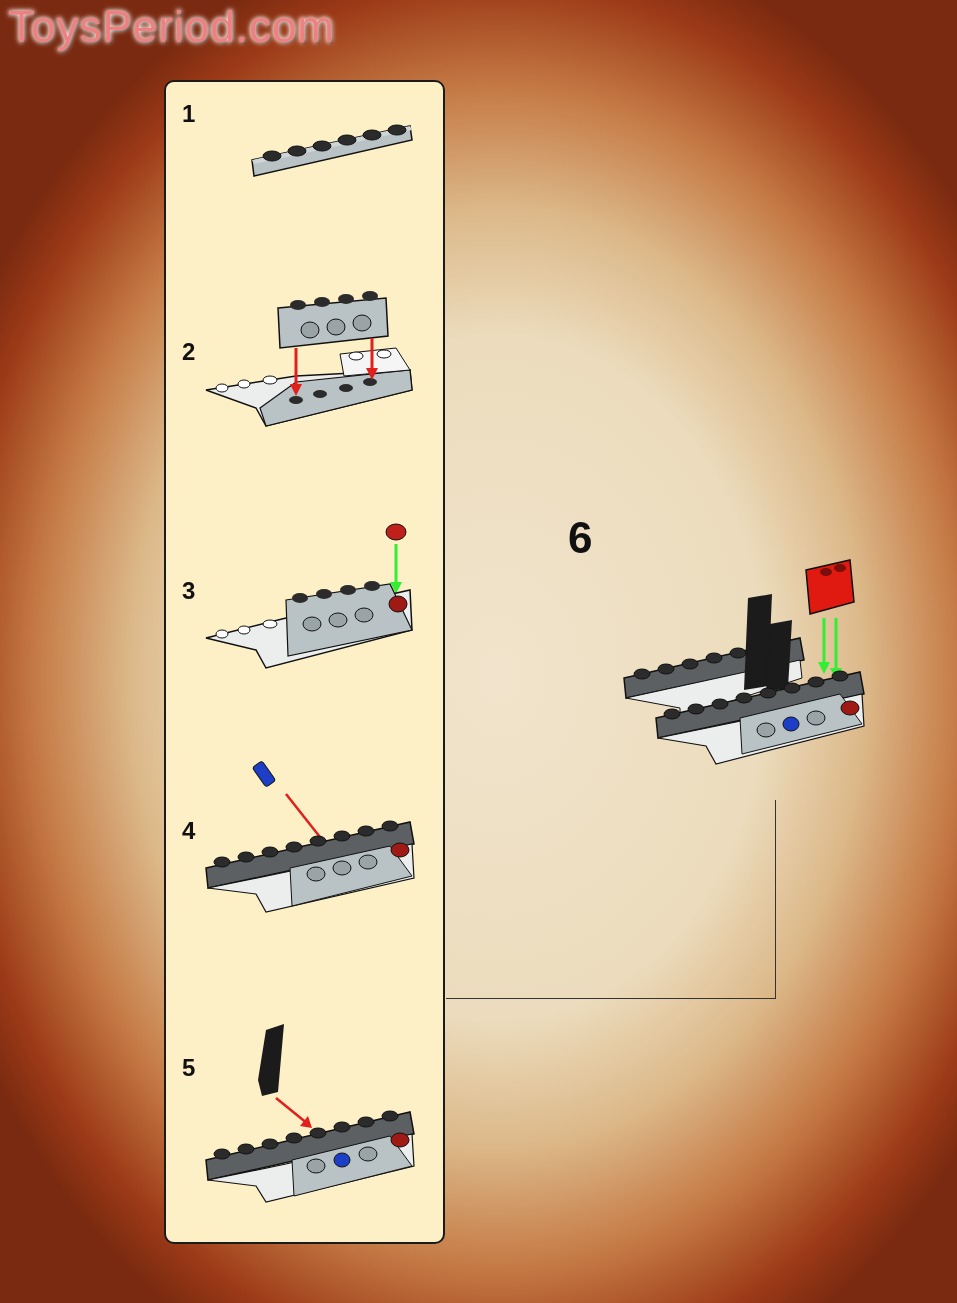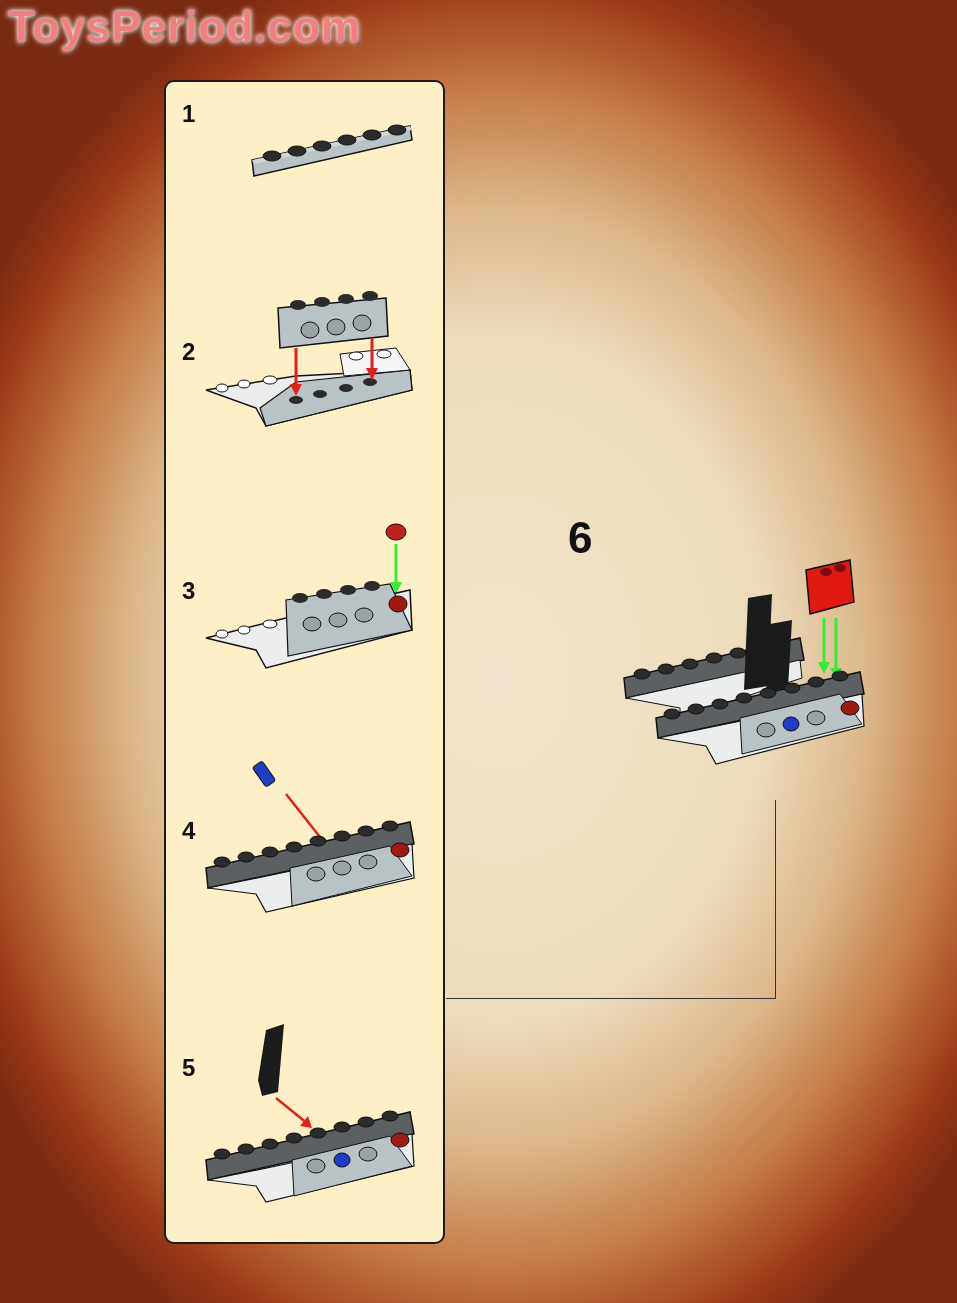--- a/index.html
+++ b/index.html
@@ -1,21 +1,21 @@
 <!DOCTYPE html>
 <html><head>
 <meta charset="utf-8">
 <style>
   html,body{margin:0;padding:0;}
   body{width:957px;height:1303px;position:relative;overflow:hidden;font-family:"Liberation Sans",sans-serif;
     background:#a8401c;}
   .bg{position:absolute;inset:0;
     background:
       radial-gradient(ellipse 62% 58% at 52% 52%, #f1e4cc 0%, #ecdcbd 45%, #dcb889 62%, #c57a45 78%, #9c3a17 92%, #7a2a10 100%);}
-  .watermark{position:absolute;left:8px;top:2px;font-size:44px;font-weight:bold;color:#f08080;letter-spacing:1px;
+  .watermark{position:absolute;left:8px;top:2px;font-size:44px;font-weight:normal;color:#f08080;letter-spacing:1px;
     text-shadow:0 0 4px #fff, 0 0 6px rgba(255,255,255,.8), 2px 2px 2px rgba(0,0,0,.4);}
   .panel{position:absolute;left:164px;top:80px;width:281px;height:1164px;background:#fdefc6;border:2px solid #1b1b1b;border-radius:10px;box-sizing:border-box;}
   .step-num{position:absolute;font-weight:bold;font-size:24px;color:#111;}
   .step6{position:absolute;left:568px;top:513px;font-size:44px;font-weight:bold;color:#111;}
   svg{position:absolute;overflow:visible;}
   .connector{position:absolute;background:#333;}
 </style>
 </head>
 <body>
 

